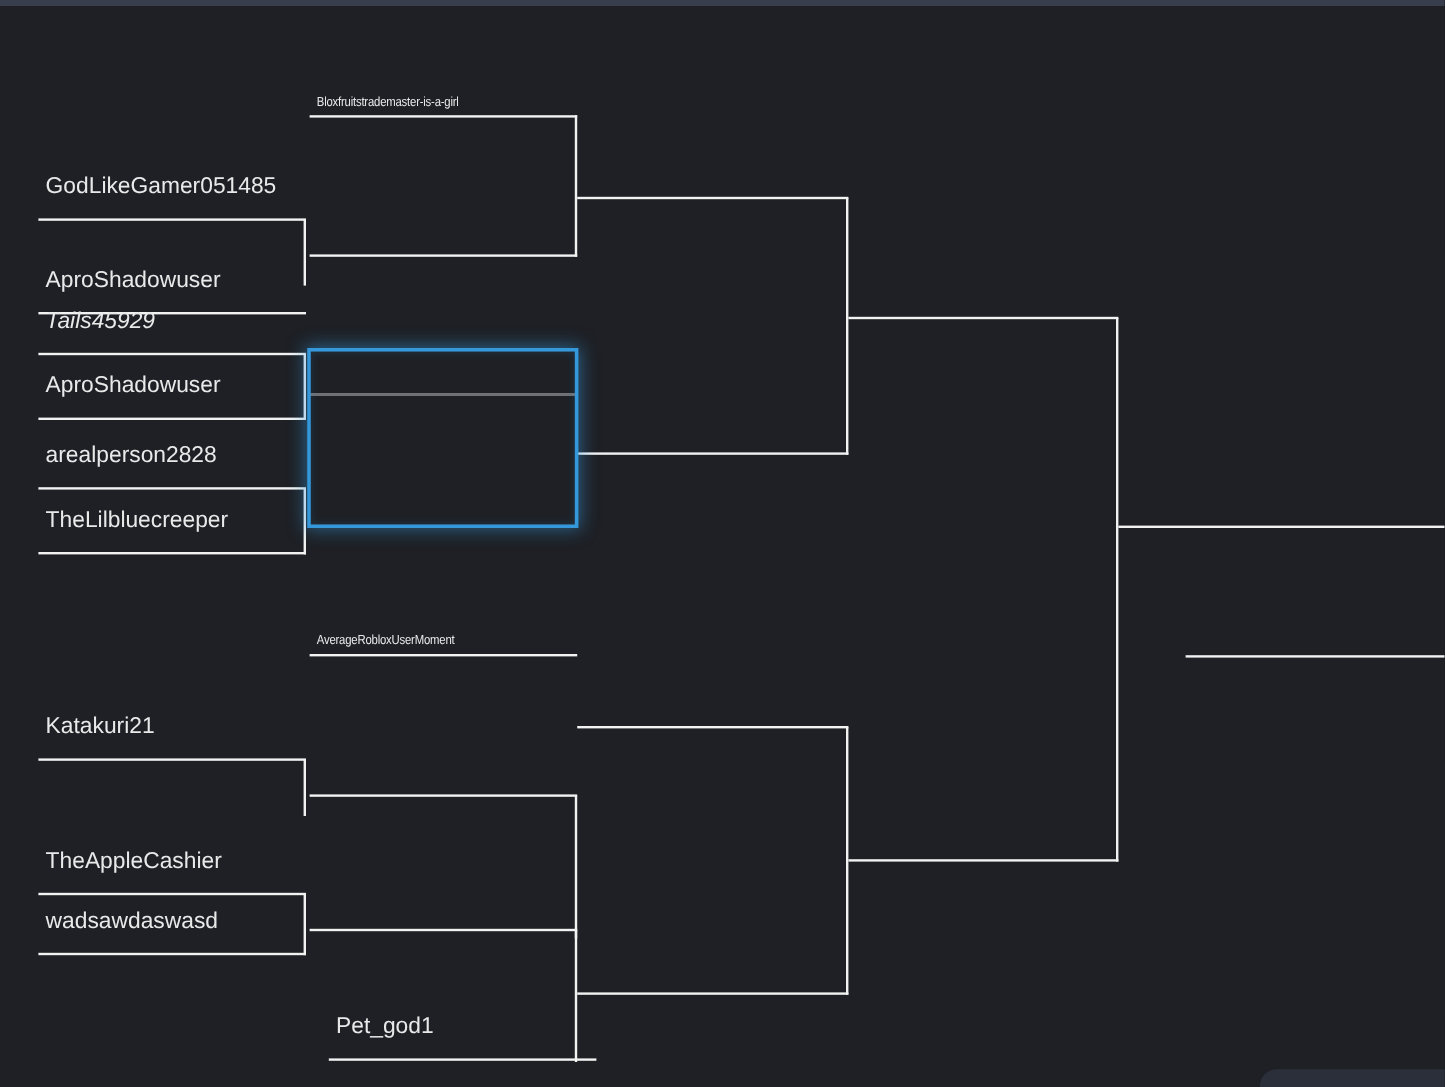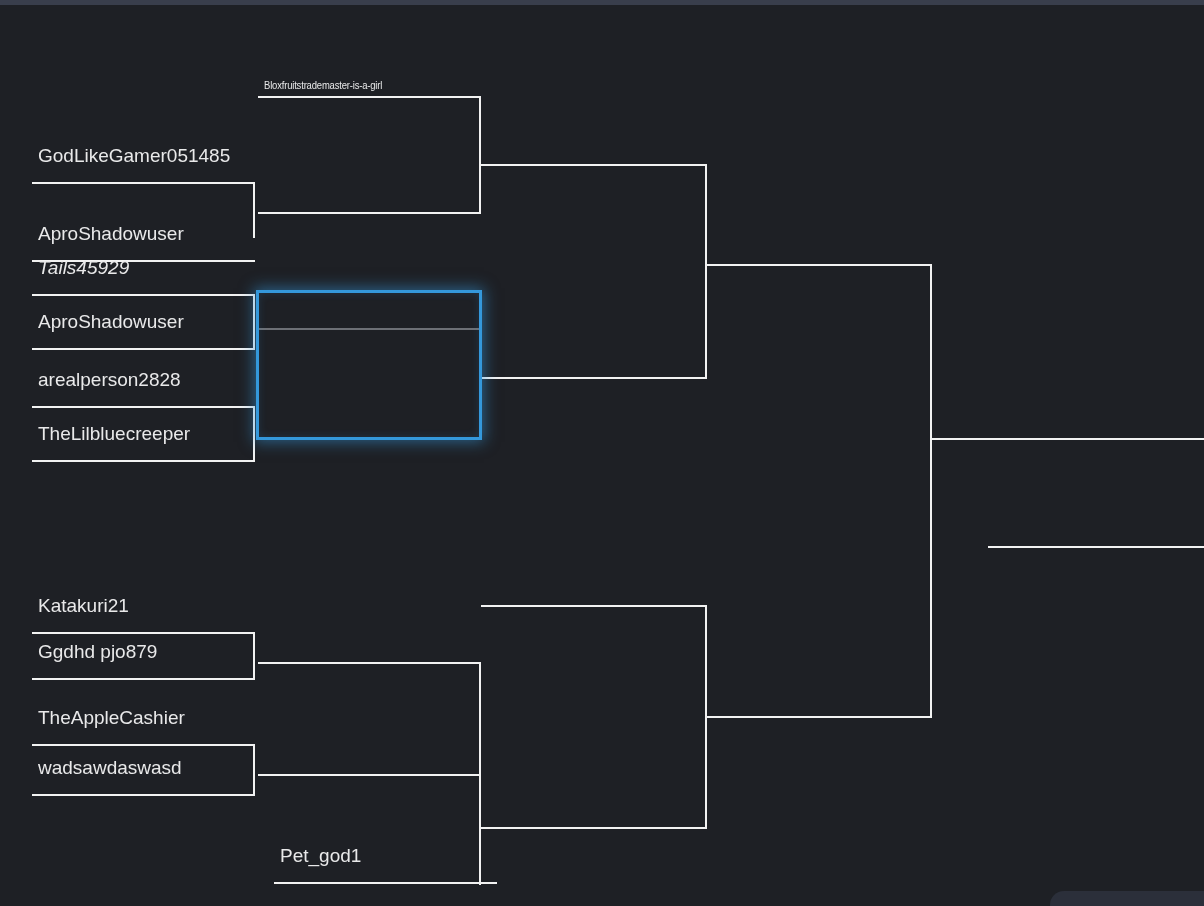--- a/index.html
+++ b/index.html
@@ -113,23 +113,20 @@
   <div class="slot" style="left:32px; top:374px; width:223px; height:34px;">
     <span class="nm">arealperson2828</span>
   </div>
   <div class="slot" style="left:32px; top:428px; width:223px; height:34px;">
     <span class="nm">TheLilbluecreeper</span>
   </div>
 
   <div class="slot" style="left:32px; top:600px; width:223px; height:34px;">
     <span class="nm">Katakuri21</span>
   </div>
-  <div class="slot" style="left:32px; top:646px; width:223px; height:34px;">
-    <span class="nm">Ggdhd pjo879</span>
-  </div>
 
   <div class="slot" style="left:32px; top:762px; width:223px; height:34px;">
     <span class="nm">wadsawdaswasd</span>
   </div>
   <div class="slot" style="left:32px; top:712px; width:223px; height:34px;">
     <span class="nm">TheAppleCashier</span>
   </div>
 
   <div class="vbar" style="left:253px; top:183px; height:55px;"></div>
   <div class="vbar" style="left:253px; top:295px; height:55px;"></div>
@@ -139,20 +136,23 @@
 
   <div class="slot cond" style="left:258px; top:76px; width:223px; height:22px;">
     <span class="nm">Bloxfruitstrademaster-is-a-girl</span>
   </div>
   <div class="slot" style="left:258px; top:178px; width:223px; height:36px;"></div>
 
   <div class="slot" style="left:258px; top:300px; width:223px; height:30px;"></div>
   <div class="hline dim" style="left:258px; top:328px; width:223px;"></div>
   <div class="slot" style="left:258px; top:330px; width:223px; height:107px; border-bottom-color:transparent;"></div>
 
+  <div class="slot cond" style="left:258px; top:525px; width:223px; height:22px;">
+    <span class="nm">AverageRobloxUserMoment</span>
+  </div>
   <div class="slot" style="left:258px; top:628px; width:223px; height:36px;"></div>
 
   <div class="slot" style="left:258px; top:740px; width:223px; height:36px;"></div>
   <div class="slot" style="left:258px; top:848px; width:223px; height:36px;margin-left:16px;">
     <span class="nm">Pet_god1</span>
   </div>
 
   <div class="vbar" style="left:479px; top:96px; height:118px;"></div>
   <div class="vbar" style="left:479px; top:663px; height:119px;"></div>
   <div class="vbar" style="left:479px; top:775px; height:110px;"></div>

